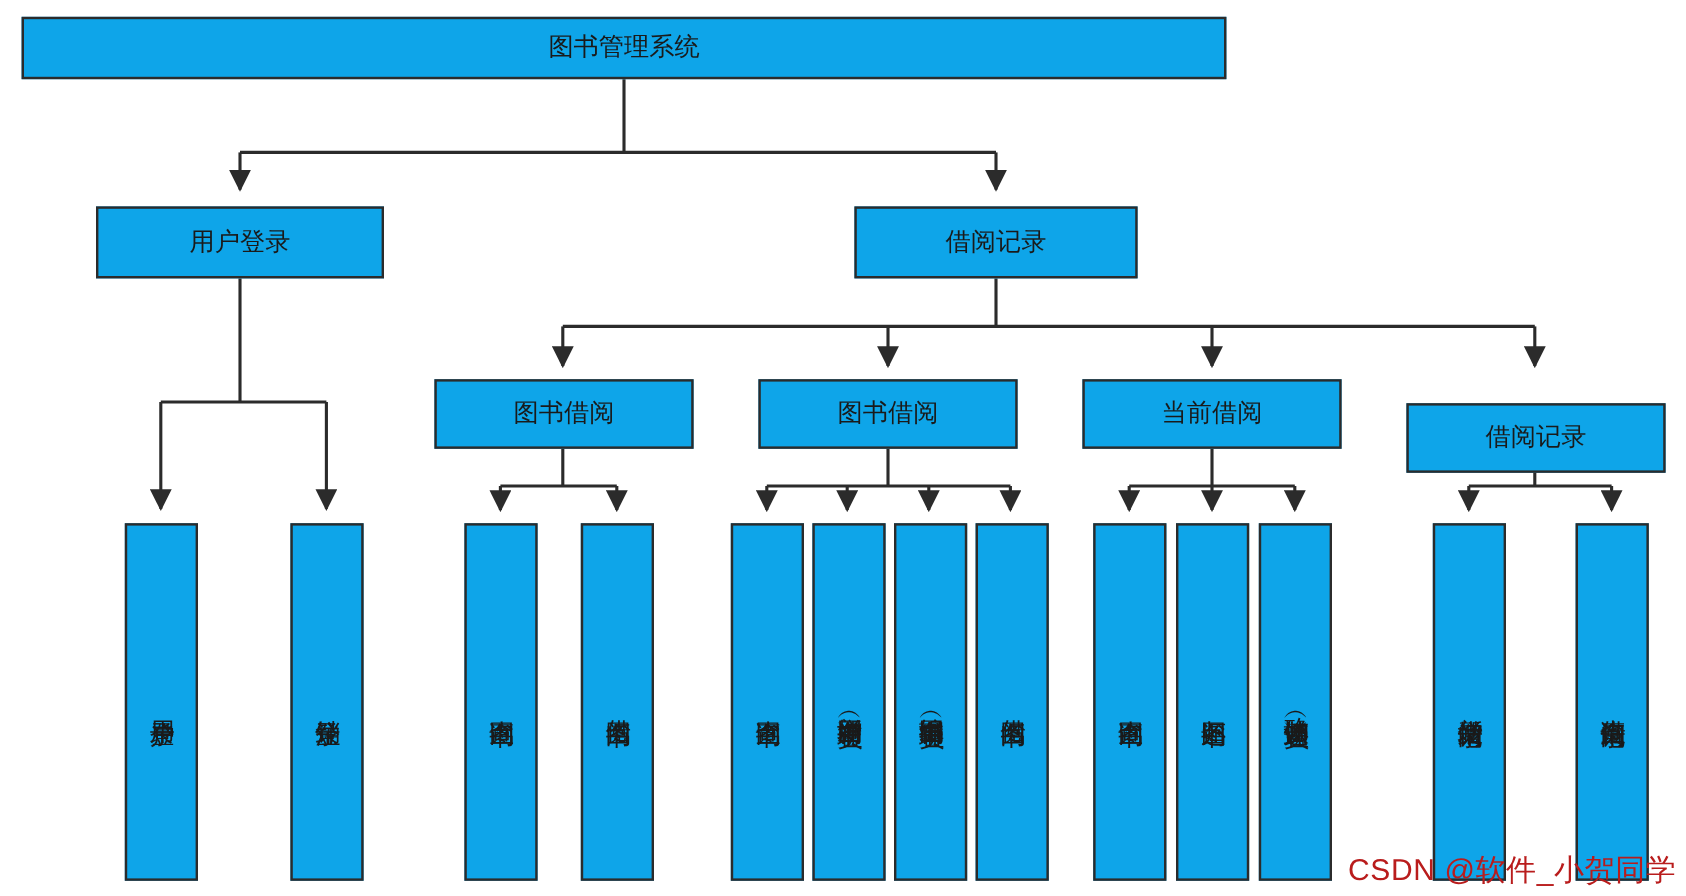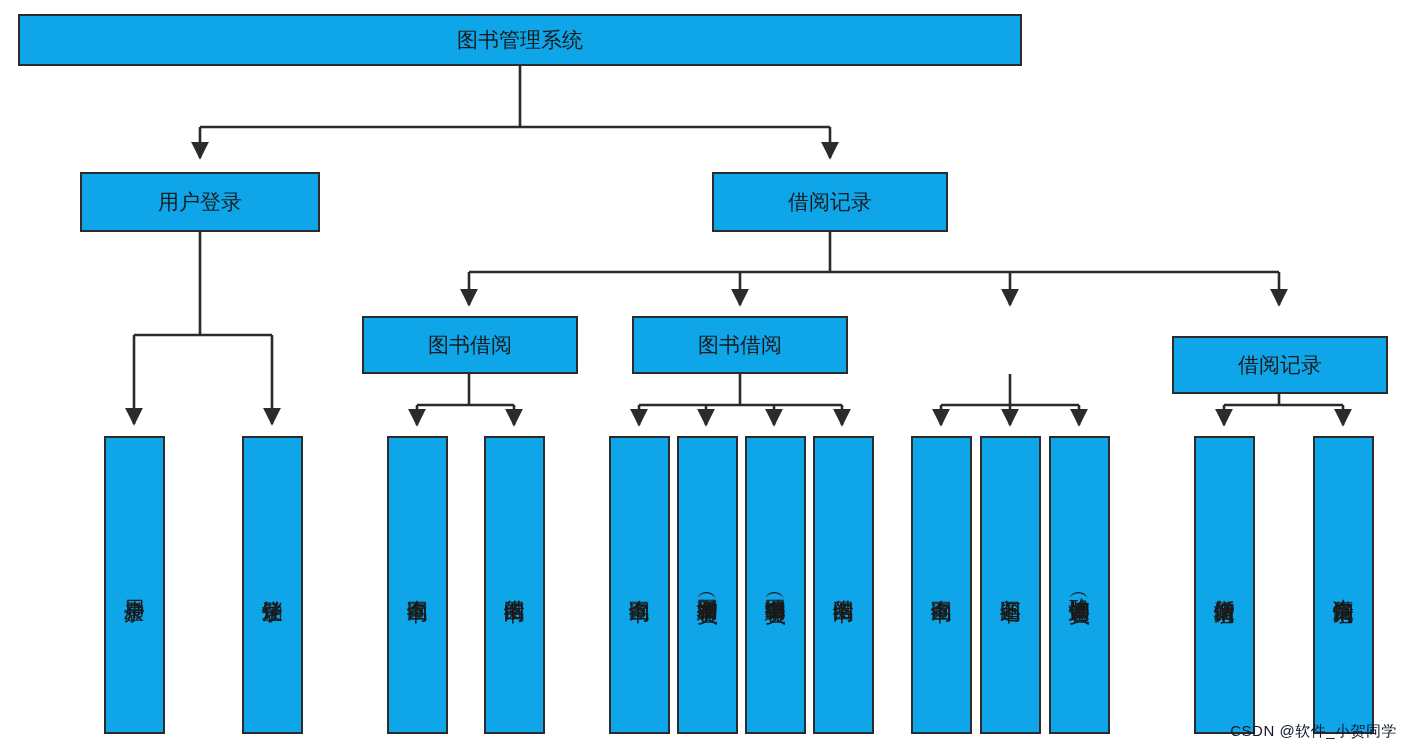--- a/index.html
+++ b/index.html
@@ -60,22 +60,22 @@
     font-size: 21px;
     line-height: 1.22;
     letter-spacing: 1px;
     white-space: nowrap;
     max-height: 100%;
   }
   .watermark {
     position: absolute;
     right: 8px;
     bottom: 6px;
-    font-size: 15px;
-    color: #0f172a;
+    font-size: 25px;
+    color: #b91c1c;
     letter-spacing: 0.5px;
     z-index: 5;
     white-space: nowrap;
   }
 </style>
 </head>
 <body>
 
 <div id="canvas">
 
@@ -139,20 +139,23 @@
   <div class="node h" style="left:712px; top:172px; width:236px; height:60px;">
     <span class="label">借阅记录</span>
   </div>
 
   <div class="node h" style="left:362px; top:316px; width:216px; height:58px;">
     <span class="label">图书借阅</span>
   </div>
   <div class="node h" style="left:632px; top:316px; width:216px; height:58px;">
     <span class="label">图书借阅</span>
   </div>
+  <div class="node h" style="left:902px; top:316px; width:216px; height:58px;">
+    <span class="label">当前借阅</span>
+  </div>
   <div class="node h" style="left:1172px; top:316px; width:216px; height:58px;margin-top:20px;">
     <span class="label">借阅记录</span>
   </div>
 
   <div class="node v" style="left:104px; top:436px; width:61px; height:298px;">
     <span class="label">用户登录</span>
   </div>
   <div class="node v" style="left:242px; top:436px; width:61px; height:298px;">
     <span class="label">注销登录</span>
   </div>

